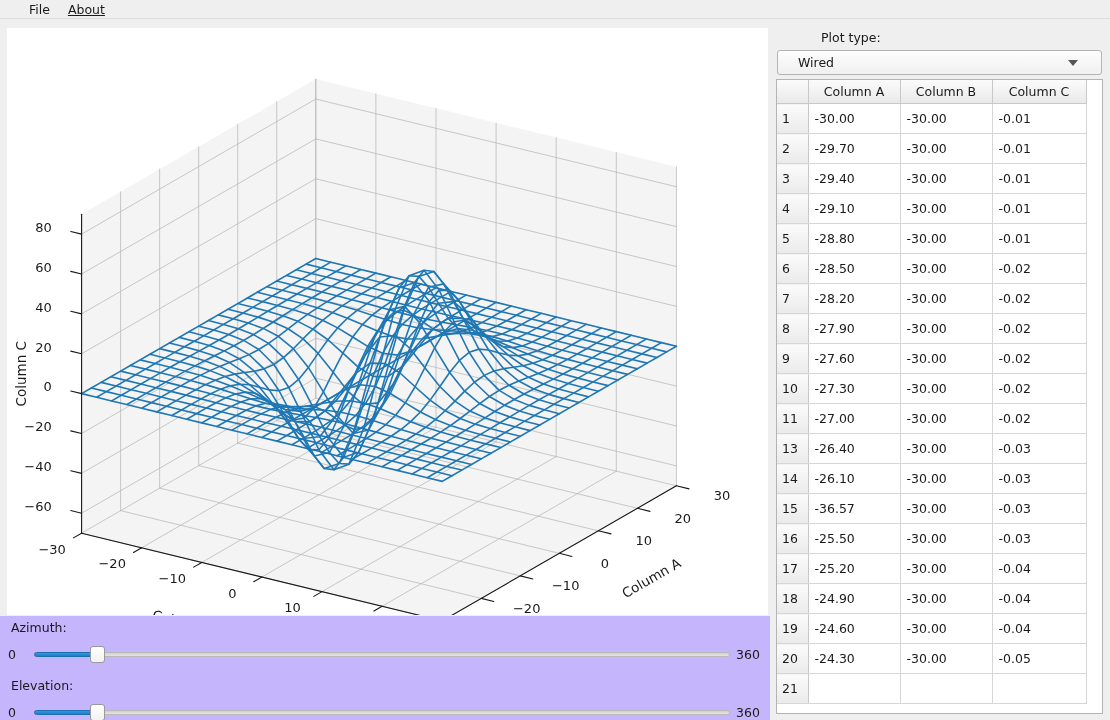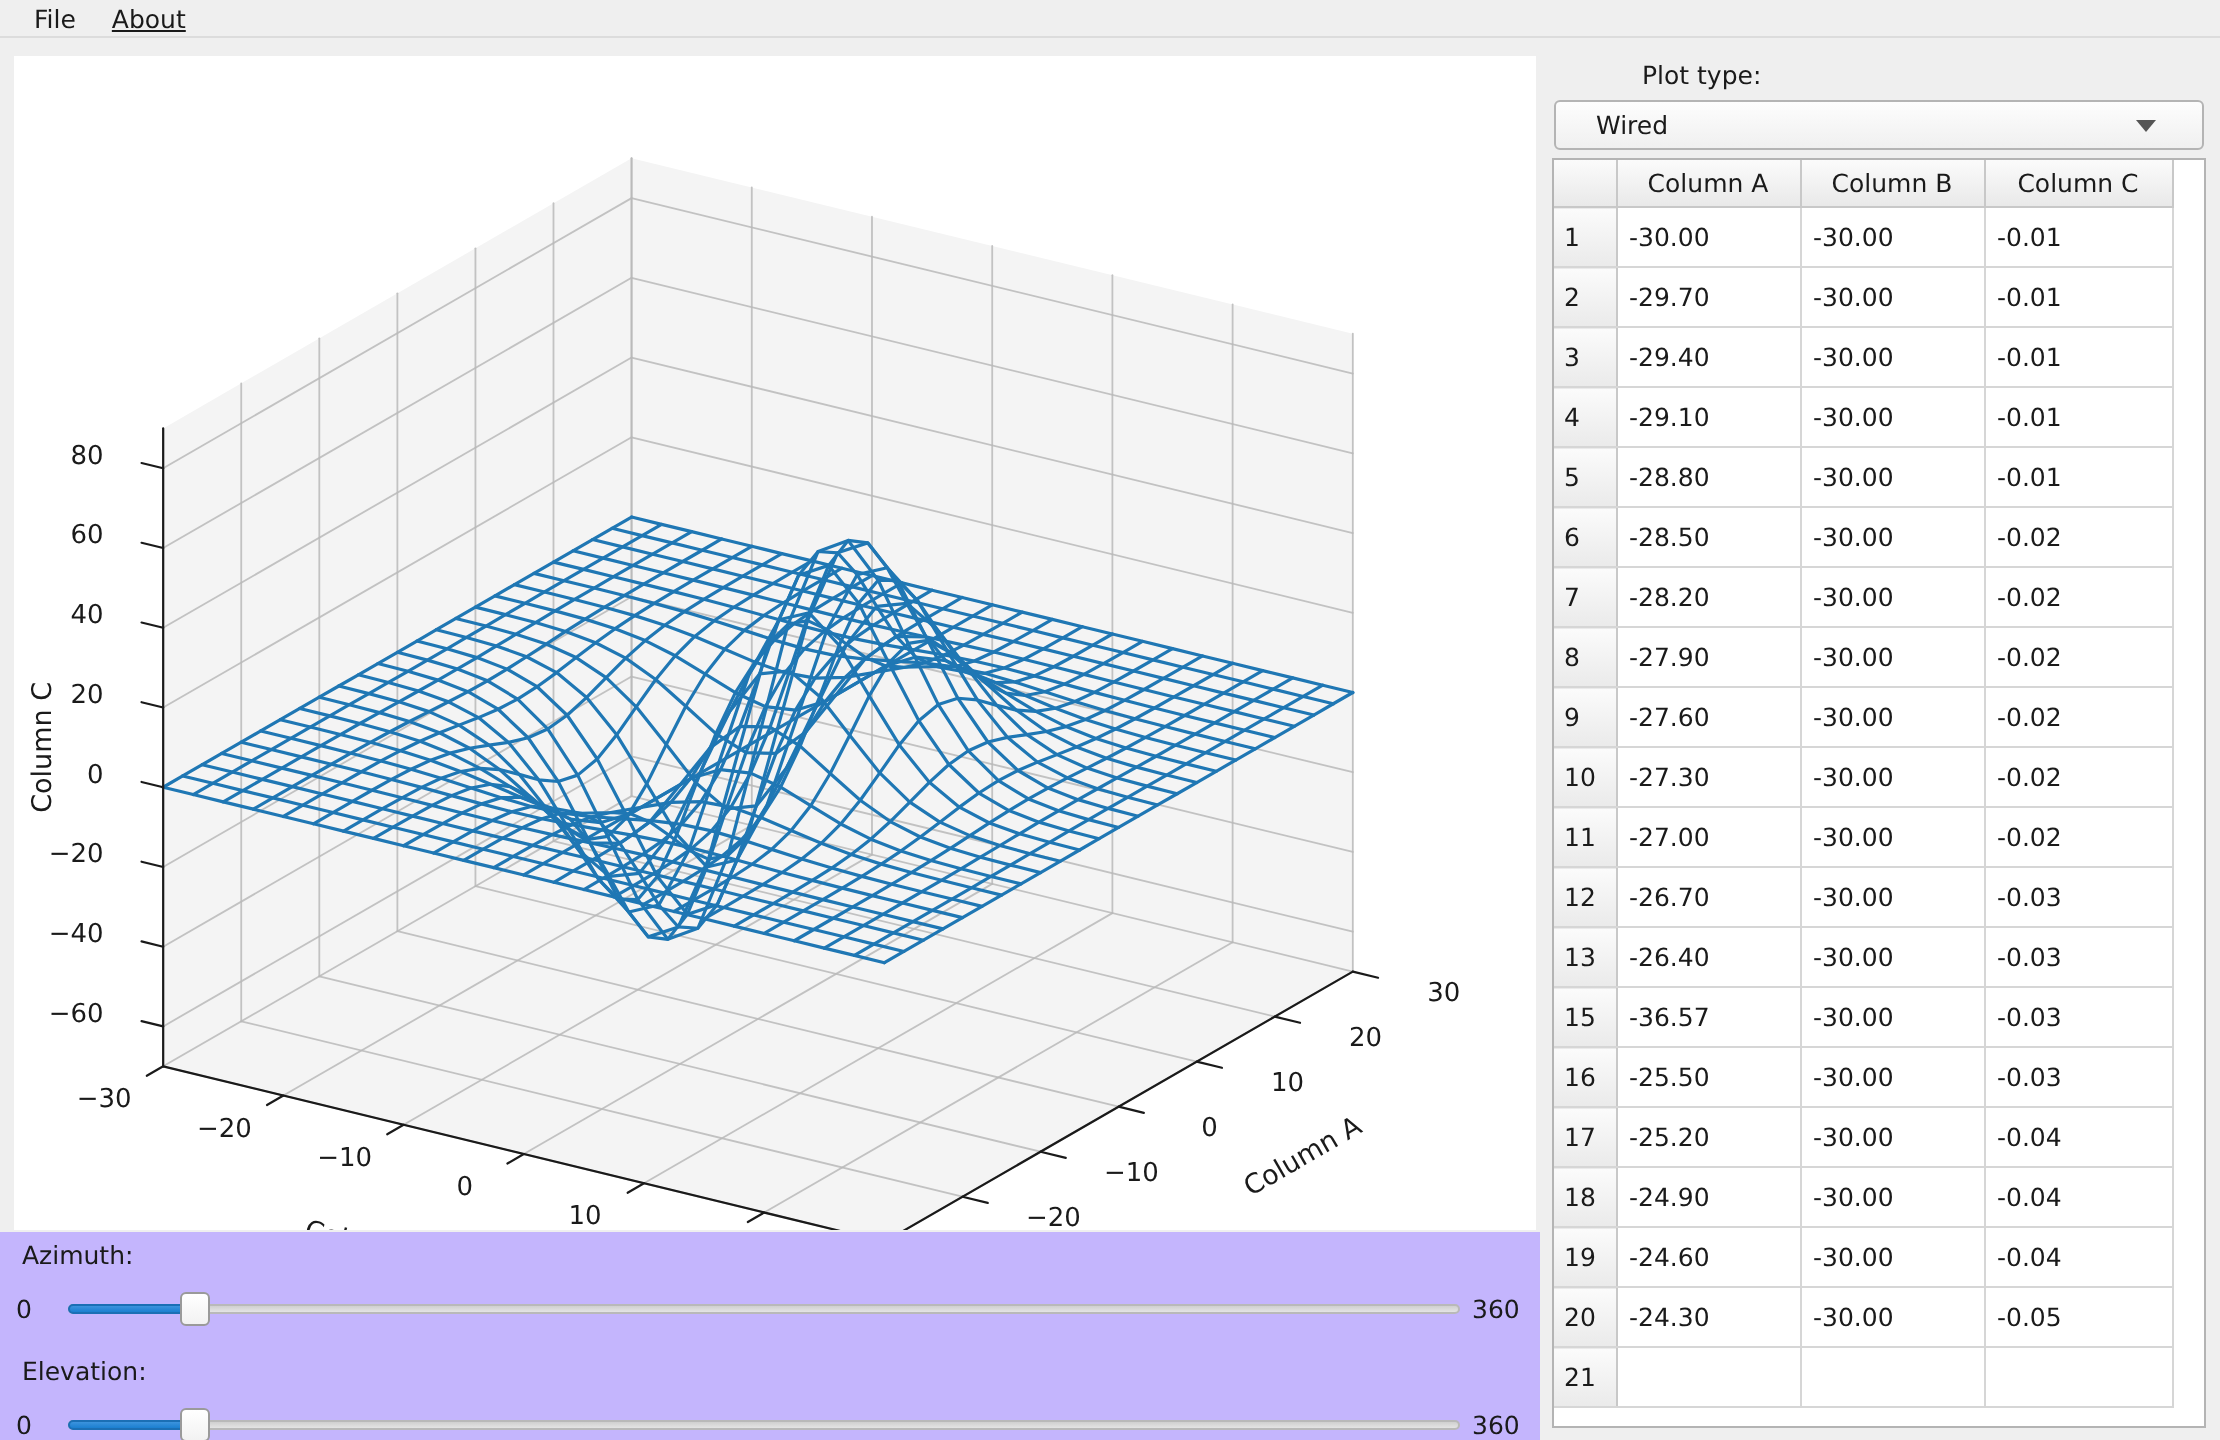--- a/index.html
+++ b/index.html
@@ -17,21 +17,21 @@
     overflow: hidden;
     position: relative;
   }
 
   
   #menubar {
     height: 19px;
     background: #efefef;
     display: flex;
     align-items: center;
-    padding-left: 8px;
+    padding-left: 20px;
     box-sizing: border-box;
     border-bottom: 1px solid #dcdcdc;
     text-align: center;
   }
   .menu-item {
     padding: 1px 9px;
     font-size: 12.5px;
     color: #1a1a1a;
     cursor: default;
     line-height: 15px;
@@ -507,28 +507,28 @@
               <td>-30.00</td>
               <td>-0.02</td>
             </tr>
             <tr>
               <td class="rowhdr">11</td>
               <td>-27.00</td>
               <td>-30.00</td>
               <td>-0.02</td>
             </tr>
             <tr>
-              <td class="rowhdr">12</td>
-              <td>-26.70</td>
-              <td>-30.00</td>
-              <td>-0.03</td>
-            </tr>
-            <tr>
               <td class="rowhdr">13</td>
               <td>-26.40</td>
+              <td>-30.00</td>
+              <td>-0.03</td>
+            </tr>
+            <tr>
+              <td class="rowhdr">14</td>
+              <td>-26.10</td>
               <td>-30.00</td>
               <td>-0.03</td>
             </tr>
             <tr>
               <td class="rowhdr">15</td>
               <td>-36.57</td>
               <td>-30.00</td>
               <td>-0.03</td>
             </tr>
             <tr>

